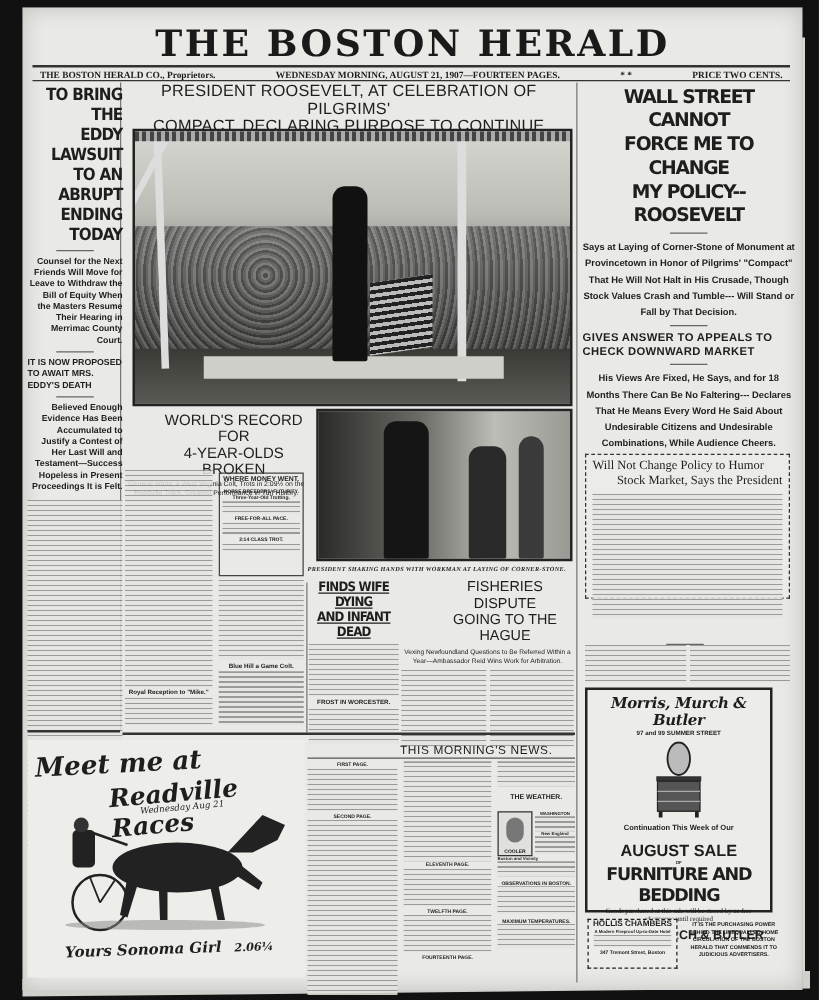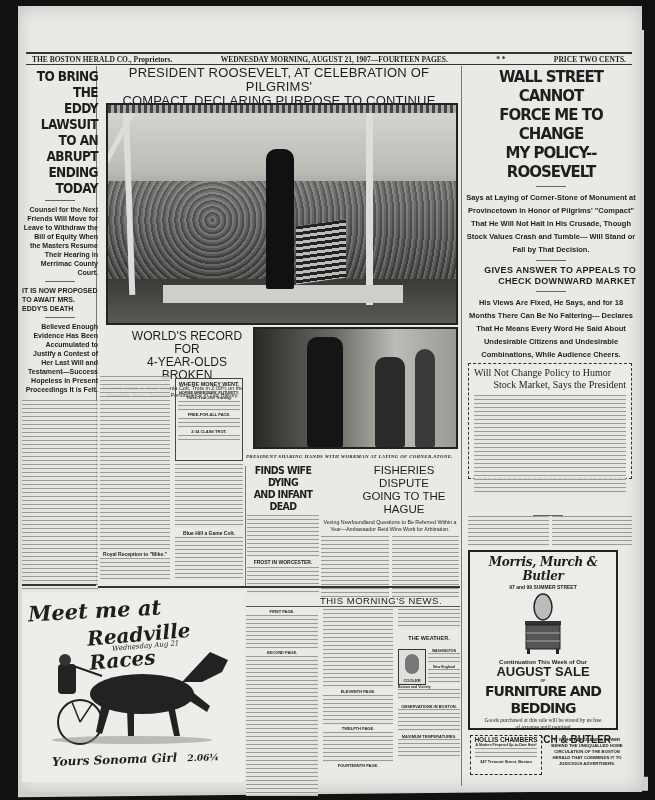--- a/index.html
+++ b/index.html
@@ -48,39 +48,40 @@
     background: repeating-radial-gradient(circle at 30% 40%, #333 0 2px, #777 2px 4px, #555 4px 6px); opacity: 0.65; }
   .photo .post { position: absolute; background: #ddd; }
   .photo .figure { position: absolute; background: #111; border-radius: 10px 10px 2px 2px; }
   .photo .flag { position: absolute; background: repeating-linear-gradient(180deg, #222 0 3px, #bbb 3px 6px); }
   .photo .stage { position: absolute; background: #cfcfc9; }
   .caption { position: absolute; font-size: 5px; font-style: italic; font-weight: bold; letter-spacing: 0.3px; }
 
   .col-right { position: absolute; left: 448px; top: 62px; width: 170px; }
   .right-head { font-family: "DejaVu Sans", sans-serif; font-weight: bold; font-size: 15px; line-height: 19px; text-align: center; letter-spacing: -1px; }
   .right-deck { font-family: "Liberation Sans", sans-serif; font-weight: bold; font-size: 7.5px; line-height: 13px; text-align: center; }
-  .right-sub { font-family: "Liberation Sans", sans-serif; font-weight: bold; font-size: 9px; line-height: 11px; text-align: right; letter-spacing: 0.3px; }
+  .right-sub { font-family: "Liberation Sans", sans-serif; font-weight: bold; font-size: 9px; line-height: 11px; text-align: left; letter-spacing: 0.3px; }
 
   .boxed { position: absolute; border: 1.5px dashed #333; padding: 3px 5px; background: #ebebe7; }
   .boxed-head { font-family: "Liberation Serif", serif; font-size: 10px; line-height: 12px; }
 
   .ad-box { position: absolute; border: 2px solid #222; background: #ececE8; text-align: center; }
   .script { font-family: "DejaVu Serif", serif; font-style: italic; font-weight: bold; }
 
   .sec-head { font-family: "Liberation Sans", sans-serif; font-size: 12px; line-height: 13px; text-align: center; margin-left: 28px; }
   .small-bold { font-family: "Liberation Sans", sans-serif; font-weight: bold; font-size: 5px; text-align: center; }
 </style>
 </head>
 <body>
 
 <div class="page-edge-r"></div>
 <div class="page-edge-b"></div>
 
 <div class="page">
 
+  <div class="masthead-title">THE BOSTON HERALD</div>
   <div class="dateline">
     <span>THE BOSTON HERALD CO., Proprietors.</span>
     <span>WEDNESDAY MORNING, AUGUST 21, 1907—FOURTEEN PAGES.</span>
     <span>* *</span>
     <span>PRICE TWO CENTS.</span>
   </div>
 
   <div class="vline" style="left:78px; top:60px; height:520px;"></div>
   <div class="vline" style="left:443px; top:60px; height:720px;"></div>
   <div class="vline" style="left:227px; top:460px; height:120px;"></div>
@@ -144,21 +145,21 @@
     <div class="small-bold" style="font-size:4px;">FREE-FOR-ALL PACE.</div>
     <div class="gray-block" style="height:10px; margin:1px 0;"></div>
     <div class="small-bold" style="font-size:4px;">2:14 CLASS TROT.</div>
     <div class="gray-block" style="height:6px; margin-top:1px;"></div>
   </div>
   <div class="gray-block" style="position:absolute; left:157px; top:458px; width:68px; height:64px;"></div>
   <div class="small-bold" style="position:absolute; left:157px; top:524px; width:68px;">Blue Hill a Game Colt.</div>
   <div class="gray-block" style="position:absolute; left:157px; top:531px; width:68px; height:43px;"></div>
 
   <div style="position:absolute; left:229px; top:458px; width:72px;">
-    <div class="lead-head" style="font-size:10.5px; line-height:12px; text-align:center;">
+    <div class="lead-head" style="font-size:10.5px; line-height:12px; text-align:center;text-decoration:underline;">
       <div>FINDS WIFE DYING</div>
       <div>AND INFANT DEAD</div>
     </div>
     <div class="gray-block" style="height:42px; margin-top:3px;"></div>
     <div class="small-bold" style="margin-top:2px;">FROST IN WORCESTER.</div>
     <div class="gray-block" style="height:28px; margin-top:2px;"></div>
   </div>
 
   <div style="position:absolute; left:303px; top:458px; width:138px;">
     <div class="sec-head" style="font-size:11.5px; line-height:13px;">
@@ -269,21 +270,21 @@
     <svg width="46" height="62" viewBox="0 0 46 62" style="margin-top:3px;">
       <ellipse cx="23" cy="14" rx="9" ry="13" fill="#bbb" stroke="#222" stroke-width="1.5"></ellipse>
       <rect x="5" y="28" width="36" height="4" fill="#333"></rect>
       <rect x="6" y="32" width="34" height="24" fill="#555" stroke="#222"></rect>
       <line x1="6" y1="40" x2="40" y2="40" stroke="#aaa"></line>
       <line x1="6" y1="48" x2="40" y2="48" stroke="#aaa"></line>
       <rect x="7" y="56" width="3" height="5" fill="#222"></rect>
       <rect x="36" y="56" width="3" height="5" fill="#222"></rect>
     </svg>
     <div class="small-bold" style="font-size:6px;">Continuation This Week of Our</div>
-    <div style="font-family:'Liberation Sans',sans-serif; font-weight:bold; font-size:13px; line-height:14px;">AUGUST SALE</div>
+    <div style="font-family:'Liberation Sans',sans-serif; font-weight:bold; font-size:13px; line-height:14px;margin-top:8px;">AUGUST SALE</div>
     <div class="small-bold" style="font-size:3.5px;">OF</div>
     <div style="font-family:'DejaVu Sans',sans-serif; font-weight:bold; font-size:14px; line-height:17px; letter-spacing:-1px;">FURNITURE AND BEDDING</div>
     <div style="font-size:5.5px; line-height:6.5px; padding:0 14px;">Goods purchased at this sale will be stored by us free of expense until required</div>
     <div style="font-family:'Liberation Sans',sans-serif; font-weight:bold; font-size:10px; margin-top:4px;">MORRIS, MURCH &amp; BUTLER</div>
   </div>
 
   <div class="ad-box" style="left:452px; top:729px; width:72px; height:40px; border:1.5px dashed #222;">
     <div style="font-family:'Liberation Sans',sans-serif; font-weight:bold; font-size:6.5px;">HOLLIS CHAMBERS</div>
     <div class="small-bold" style="font-size:3.5px;">A Modern Fireproof Up-to-Date Hotel</div>
     <div class="gray-block" style="height:10px; margin:1px 4px;"></div>

